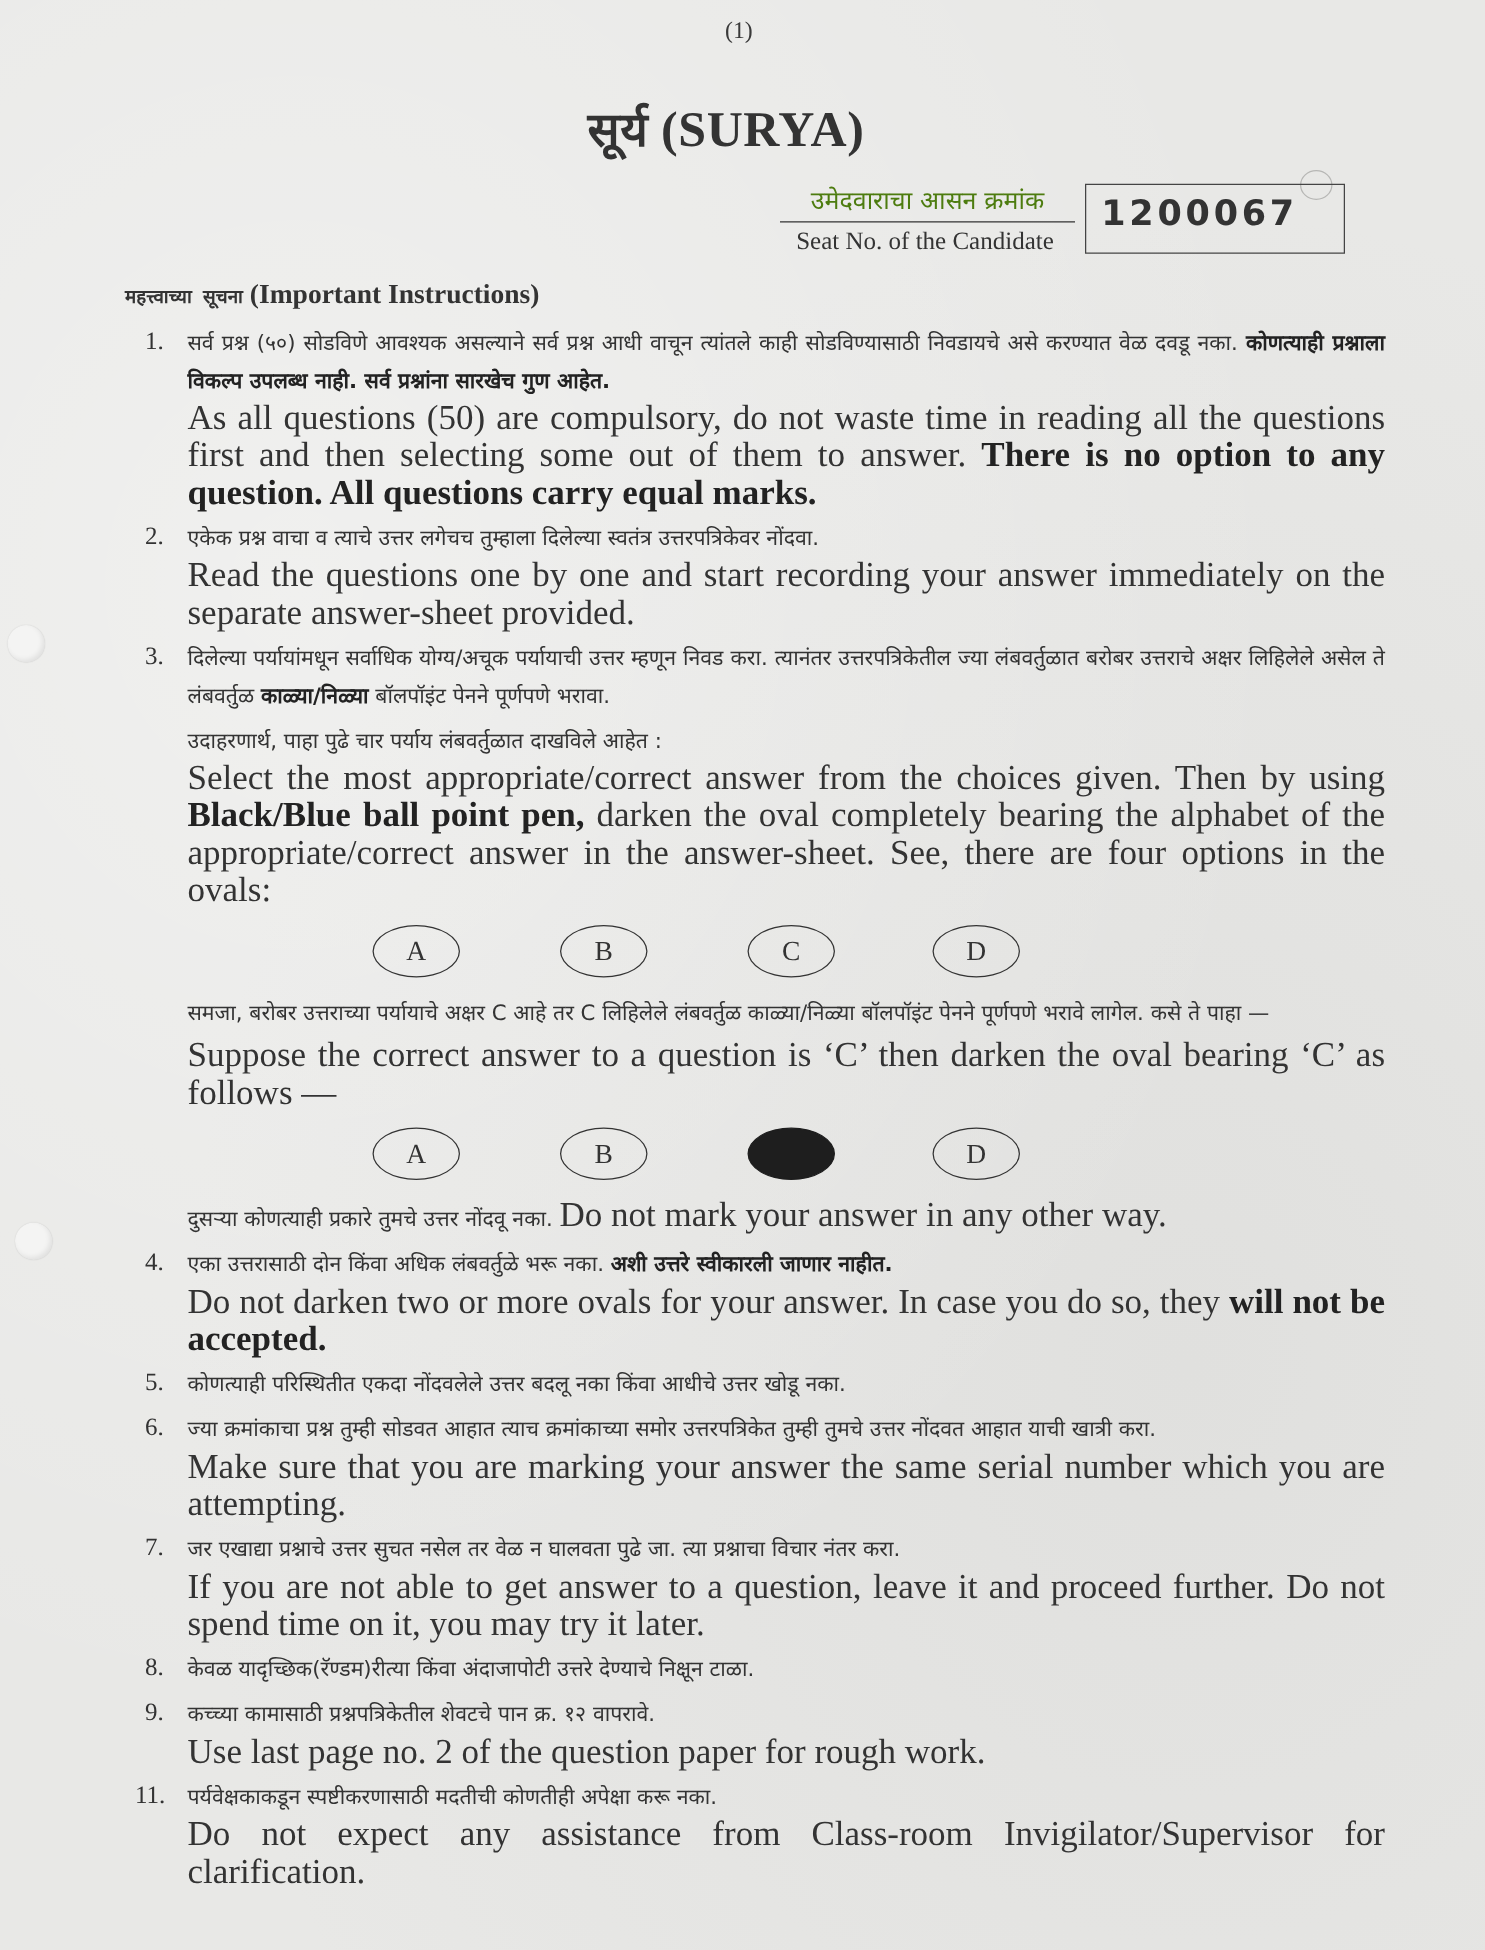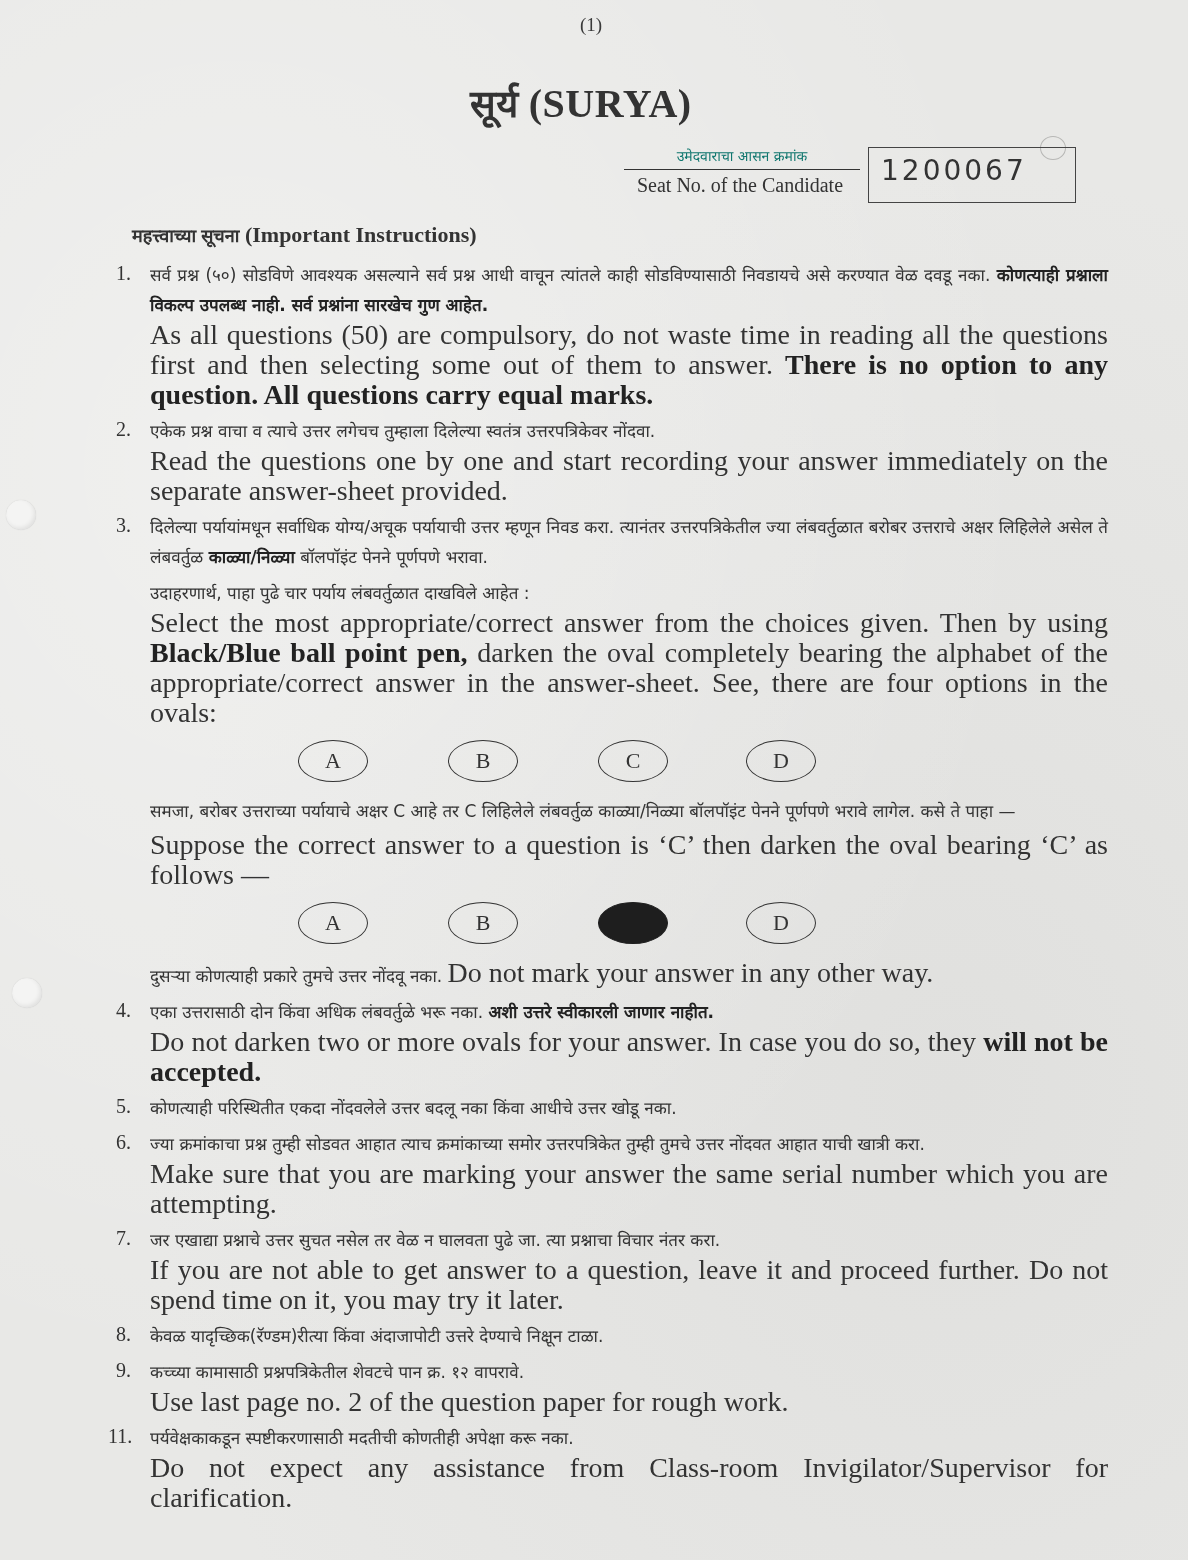--- a/index.html
+++ b/index.html
@@ -29,40 +29,40 @@
   .title {
     position:absolute; top:76px; left:470px;
     font-size:40px; font-weight:bold; color:#333;
     letter-spacing:0.5px;
   }
   .title .deva { font-family:"DejaVu Sans", sans-serif; font-size:38px; margin-right:10px;text-align:right; }
   .seat-label-block {
     position:absolute; top:146px; left:620px; width:240px; text-align:right;
   }
   .seat-label-mr {
-    font-family:"DejaVu Sans", sans-serif; font-size:14px; color:#0f766e;
+    font-family:"DejaVu Sans", sans-serif; font-size:20px; color:#4d7c0f;
     text-align:center; padding-bottom:4px; border-bottom:1.5px solid #333;
     width:236px; margin-left:4px;
   }
   .seat-label-en { font-size:20px; color:#333; text-align:center; margin-top:4px; }
   .seat-box {
     position:absolute; top:147px; left:868px; width:208px; height:56px;
     border:1.5px solid #444; box-sizing:border-box;
     font-family:"DejaVu Sans", sans-serif; font-size:28px; color:#333;
-    padding:6px 0 0 12px; letter-spacing:3px; font-weight:400;
+    padding:6px 0 0 12px; letter-spacing:3px; font-weight:700;
   }
   .bleed-circle {
     position:absolute; top:136px; left:1040px; width:24px; height:22px;
     border:1.5px solid #b7b7b5; border-radius:50%;
   }
   .heading {
     position:absolute; top:222px; left:100px;
     font-size:22px; font-weight:bold; color:#333;
   }
-  .heading .deva { font-family:Liberation Sans, sans-serif; font-size:18px; font-weight:bold;margin-left:32px; }
+  .heading .deva { font-family:Liberation Mono, monospace; font-size:15px; font-weight:bold; }
   .items { position:absolute; top:260px; left:108px; width:1000px; }
   .item { position:relative; padding-left:42px; margin-bottom:6px; }
   .num {
     position:absolute; left:8px; top:2px; font-size:20px; color:#333; width:30px;
   }
   .item.two-digit .num { left:0; }
   .mr {
     font-family:"DejaVu Sans", sans-serif; font-size:17px; line-height:30px; color:#333;
     text-align:justify;
   }

